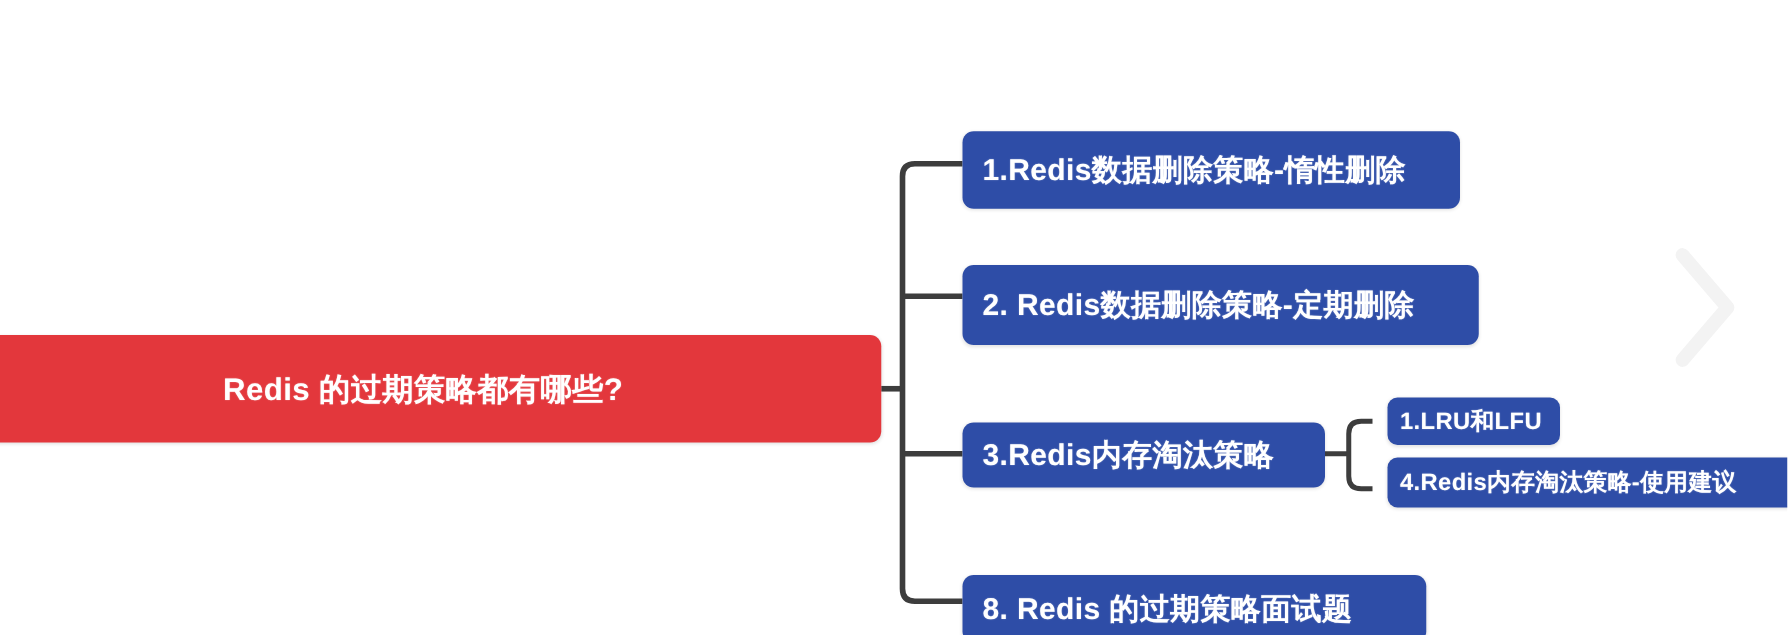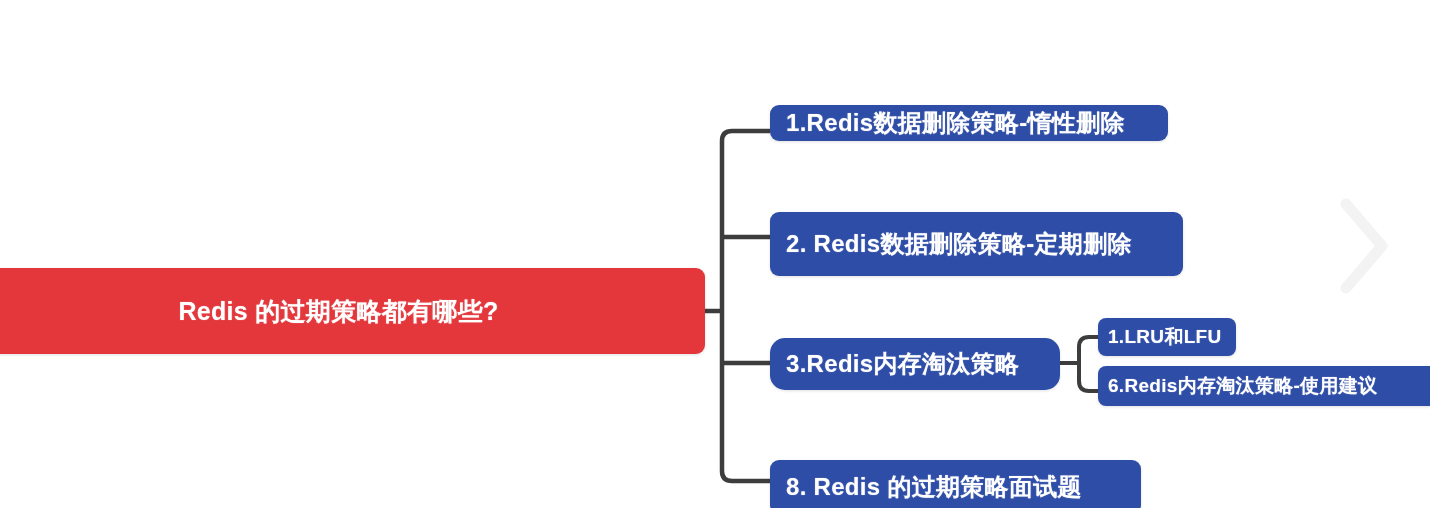--- a/index.html
+++ b/index.html
@@ -49,20 +49,21 @@
     font-size: 24px;
     padding-left: 16px;
     box-shadow: 0 1px 3px rgba(0,0,0,0.12);
   }
   .node-leaf {
     background: #2e4da7;
     border-radius: 8px;
     font-size: 19px;
     padding-left: 10px;
     box-shadow: 0 1px 3px rgba(0,0,0,0.12);
+    margin-left: 12px;
   }
   #next-arrow {
     position: absolute;
     left: 1332px;
     top: 192px;
     width: 64px;
     height: 108px;
     opacity: 0.92;
   }
 </style>
@@ -82,38 +83,38 @@
     <path d="M722 363 L770 363" fill="none" stroke="#3d3d3d" stroke-width="4.5"></path>
 
     <path d="M1060 363 L1079 363" fill="none" stroke="#3d3d3d" stroke-width="4"></path>
     <path d="M1098 337 L1089 337 Q1079 337 1079 347 L1079 381 Q1079 391 1089 391 L1098 391" fill="none" stroke="#3d3d3d" stroke-width="4" stroke-linejoin="round"></path>
   </svg>
 
   <div class="node node-root" style="left:-28px; top:268px; width:733px; height:86px;">
     <span>Redis 的过期策略都有哪些?</span>
   </div>
 
-  <div class="node node-branch" style="left:770px; top:105px; width:398px; height:36px;">
+  <div class="node node-branch" style="left:770px; top:105px; width:398px; height:62px;">
     <span>1.Redis数据删除策略-惰性删除</span>
   </div>
 
   <div class="node node-branch" style="left:770px; top:212px; width:413px; height:64px;">
     <span>2. Redis数据删除策略-定期删除</span>
   </div>
 
-  <div class="node node-branch" style="left:770px; top:338px; width:290px; height:52px;border-radius:15px;">
+  <div class="node node-branch" style="left:770px; top:338px; width:290px; height:52px;">
     <span>3.Redis内存淘汰策略</span>
   </div>
 
   <div class="node node-leaf" style="left:1098px; top:318px; width:138px; height:38px;">
     <span>1.LRU和LFU</span>
   </div>
 
   <div class="node node-leaf" style="left:1098px; top:366px; width:340px; height:40px;">
-    <span>6.Redis内存淘汰策略-使用建议</span>
+    <span>4.Redis内存淘汰策略-使用建议</span>
   </div>
 
   <div class="node node-branch" style="left:770px; top:460px; width:371px; height:54px;">
     <span>8. Redis 的过期策略面试题</span>
   </div>
 
   <svg id="next-arrow" viewBox="0 0 64 108" xmlns="http://www.w3.org/2000/svg">
     <path d="M14 12 L50 54 L14 96" fill="none" stroke="#f2f2f2" stroke-width="11" stroke-linecap="round" stroke-linejoin="round"></path>
   </svg>
 

